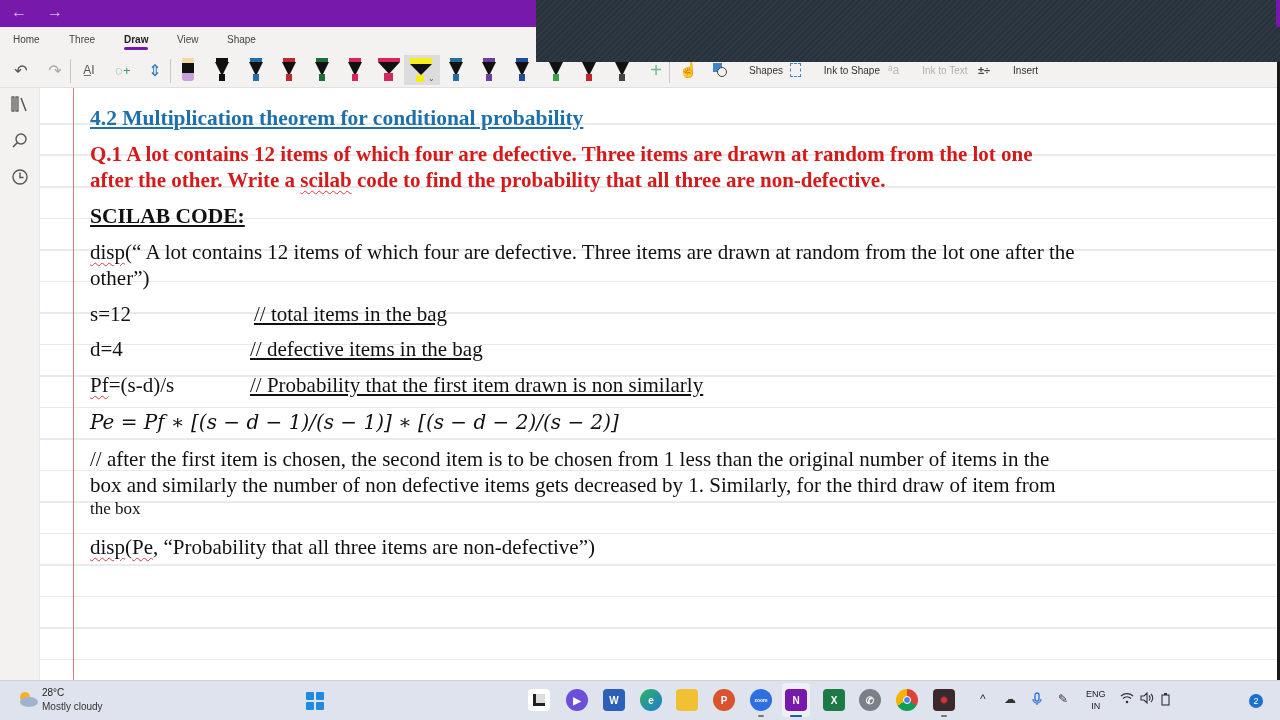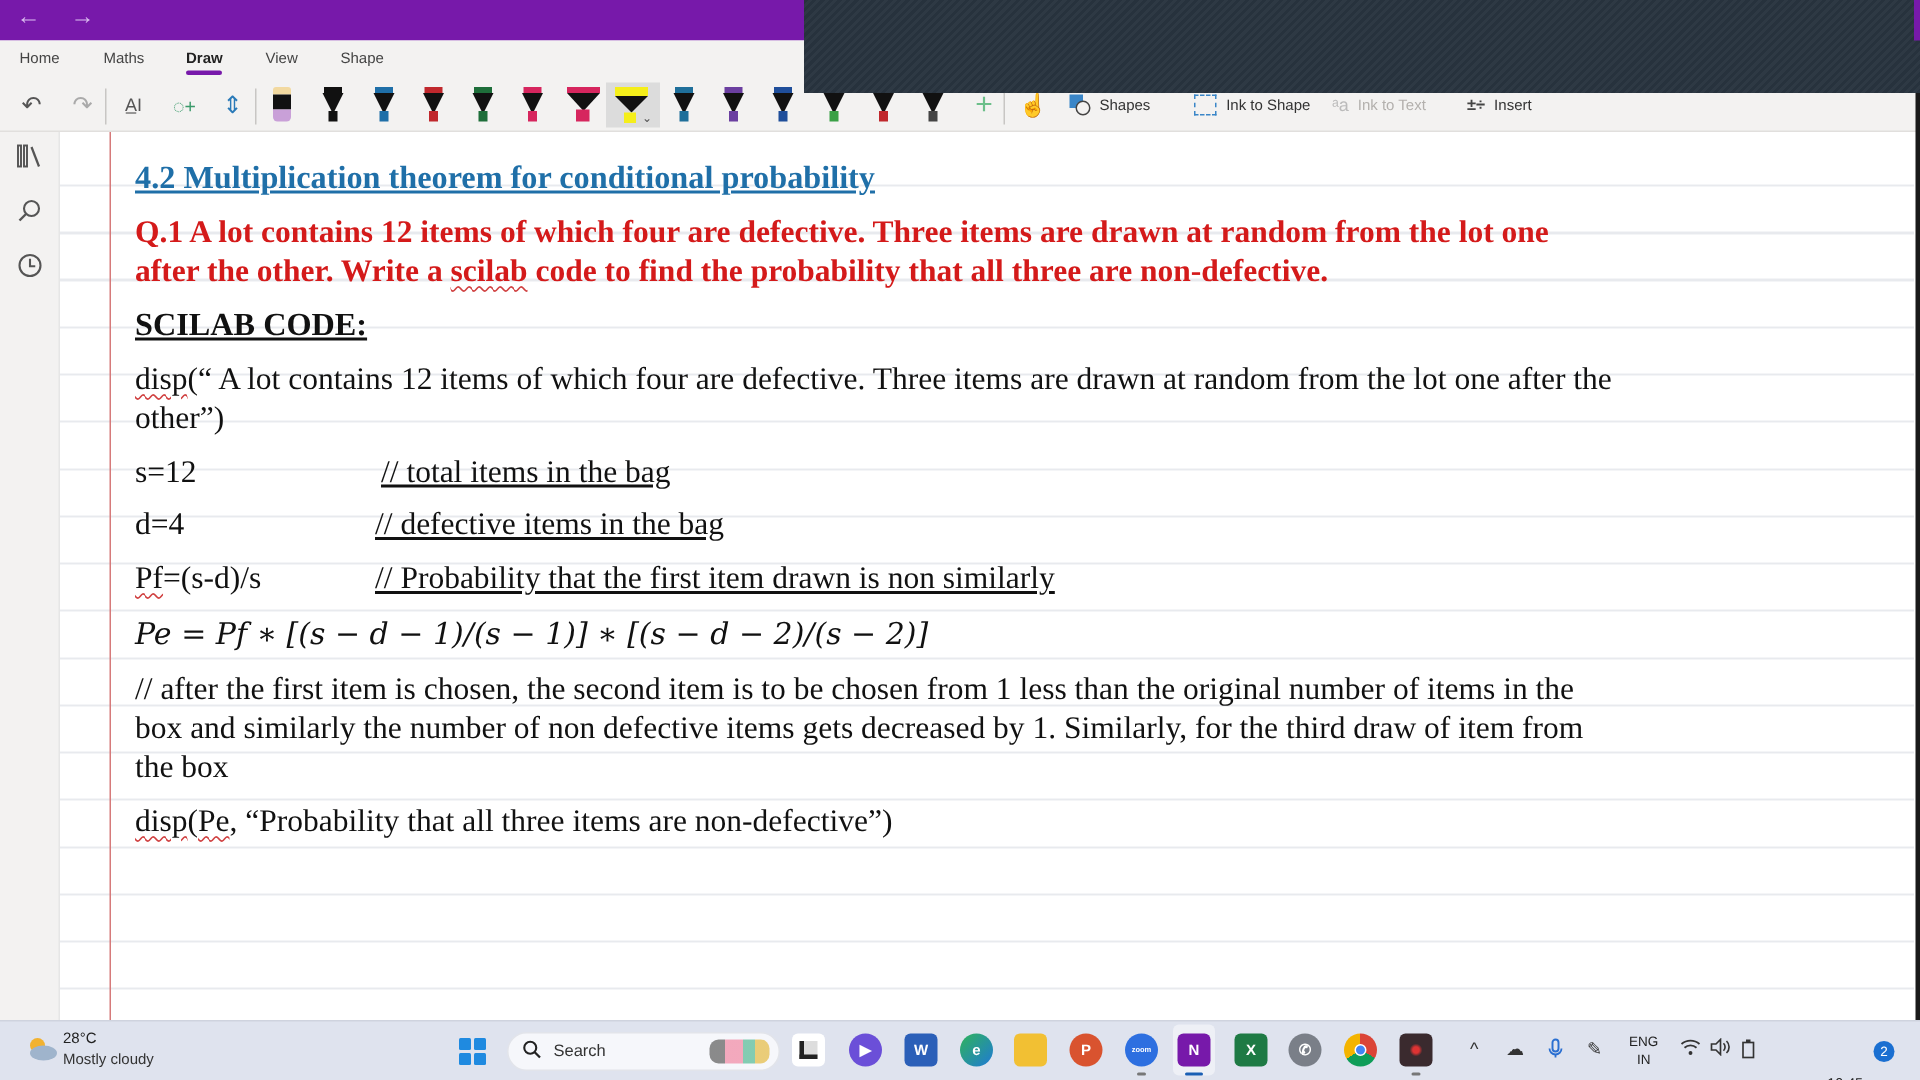--- a/index.html
+++ b/index.html
@@ -28,21 +28,21 @@
   .tool-icon { font-size: 16px; color: #555; }
   .sep { position: absolute; top: 4px; width: 1px; height: 24px; background: #c8c6c4; }
 
   .pen { position: absolute; top: 3px; width: 18px; height: 28px; }
   .pen .cap { position: absolute; left: 3px; top: 0; width: 12px; height: 4px; }
   .pen .body { position: absolute; left: 2px; top: 4px; width: 0; height: 0; border-left: 7px solid transparent; border-right: 7px solid transparent; border-top: 14px solid #111; }
   .pen .tip { position: absolute; left: 6px; top: 16px; width: 6px; height: 7px; }
 
   .hl-selected { position: absolute; top: 0; left: 404px; width: 36px; height: 30px; background: #dcdcdc; }
 
-  .tool-label { font-size: 10px; color: #333; margin-left: 6px; white-space: nowrap; }
+  .tool-label { font-size: 10px; color: #333; margin-left: 23px; white-space: nowrap; }
   .tool-label.disabled { color: #b3b0ad; }
 
   
   .rail { position: absolute; left: 0; top: 88px; width: 40px; height: 592px; background: #f3f2f1; border-right: 1px solid #e6e6e6; }
   .rail-icon { position: absolute; left: 10px; width: 20px; height: 20px; color: #555; font-size: 15px; text-align: center; }
 
   
   .page { position: absolute; left: 40px; top: 88px; width: 1236px; height: 592px; background: #fff;
     background-image: repeating-linear-gradient(to bottom, transparent 0px, transparent 30px, #e8eaee 30px, #e8eaee 31.5px); background-position: 0 5px; }
   .margin-line { position: absolute; left: 73px; top: 88px; width: 1px; height: 592px; background: #d67a7a; }
@@ -79,21 +79,21 @@
 <body>
 
 <div class="titlebar">
   <span class="nav back">←</span>
   <span class="nav fwd">→</span>
 </div>
 
 <div class="ribbon">
   <div class="tabs">
     <span class="tab" style="left:13px">Home</span>
-    <span class="tab" style="left:69px">Maths</span>
+    <span class="tab" style="left:69px">Three</span>
     <span class="tab active" style="left:124px">Draw</span>
     <span class="tab" style="left:177px">View</span>
     <span class="tab" style="left:227px">Shape</span>
   </div>
 
   <div class="tools">
     <div class="tool" style="left:10px;width:22px">
       <span class="tool-icon">↶</span>
     </div>
     <div class="tool" style="left:44px;width:22px">
@@ -259,51 +259,41 @@
 </div>
 <div class="line" style="top:373px;font-size:21px">
   <span class="squig">Pf</span><span>=(s-d)/s</span>
   <span class="comment" style="left:160px">// Probability that the first item drawn is non similarly</span>
 </div>
 
 <div class="line math" style="top:410px">Pe = Pf ∗ [(s − d − 1)/(s − 1)] ∗ [(s − d − 2)/(s − 2)]</div>
 
 <div class="line" style="top:447px;font-size:21px">// after the first item is chosen, the second item is to be chosen from 1 less than the original number of items in the</div>
 <div class="line" style="top:473px;font-size:21px">box and similarly the number of non defective items gets decreased by 1. Similarly, for the third draw of item from</div>
-<div class="line" style="top:499px;font-size:21px">the box</div>
+<div class="line" style="top:499px;font-size:17px">the box</div>
 
 <div class="line" style="top:535px;font-size:21px"><span class="squig">disp</span><span>(</span><span class="squig">Pe</span><span>, “Probability that all three items are non-defective”)</span></div>
 
 <div class="taskbar">
   <div class="weather-icon">
     <svg width="24" height="18" viewBox="0 0 24 18">
         <circle cx="9" cy="7" r="5" fill="#f2b230"></circle>
         <ellipse cx="13" cy="12" rx="9" ry="5" fill="#9fb4cc"></ellipse>
       </svg>
   </div>
   <div class="weather-temp">28°C</div>
   <div class="weather-desc">Mostly cloudy</div>
 
   <div class="start">
       <span></span>
       <span></span>
       <span></span>
       <span></span>
     </div>
 
-  <div class="search-box">
-    <span class="glass">
-      <svg width="13" height="13" viewBox="0 0 13 13">
-          <circle cx="5.5" cy="5.5" r="4" fill="none" stroke="#222" stroke-width="1.4"></circle>
-          <line x1="8.5" y1="8.5" x2="12" y2="12" stroke="#222" stroke-width="1.5"></line>
-        </svg>
-    </span>
-    <span class="label">Search</span>
-    <span class="deco"></span>
-  </div>
 
   <div class="tb-app" style="left:528px;background:#fff;">
       <span style="display:block;width:12px;height:12px;border-left:3px solid #222;border-bottom:3px solid #222;background:#ddd"></span>
     </div>
   <div class="tb-app" style="left:566px;background:#6b4fd8;border-radius:11px">▶</div>
   <div class="tb-app" style="left:603px;background:#2b5fb8">W</div>
   <div class="tb-app" style="left:640px;background:linear-gradient(135deg,#2fb35a,#1f7ad6);border-radius:11px">e</div>
   <div class="tb-app" style="left:676px;background:#f2c033"></div>
   <div class="tb-app" style="left:713px;background:#d9532f;border-radius:11px">P</div>
   <div class="tb-app" style="left:750px;background:#2d6fe0;border-radius:11px;font-size:5px">zoom</div>

